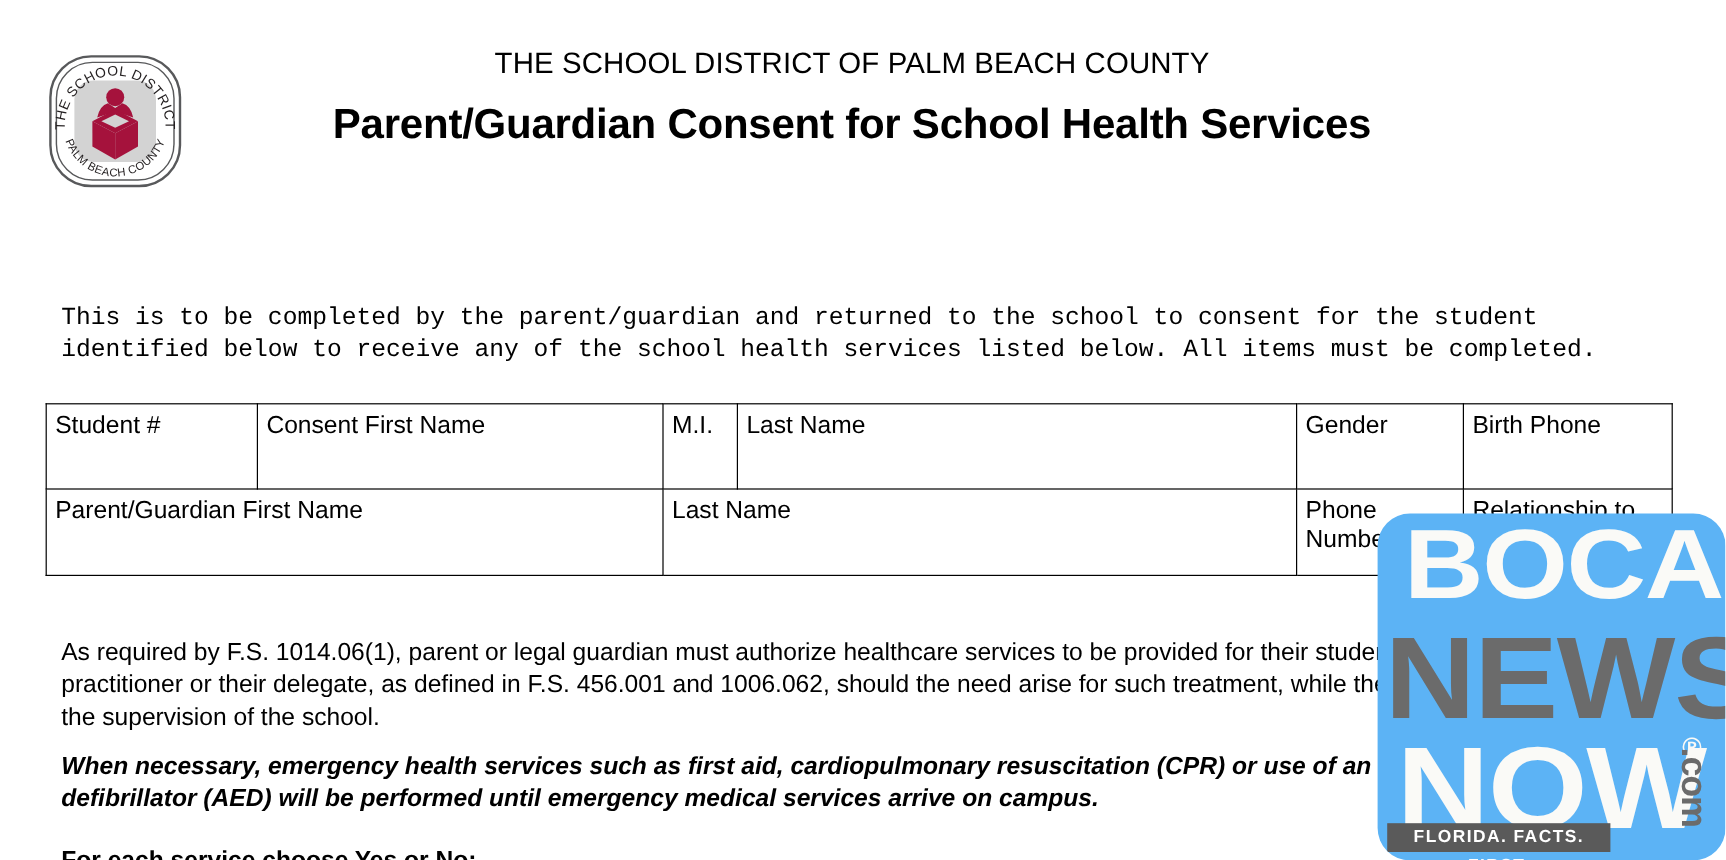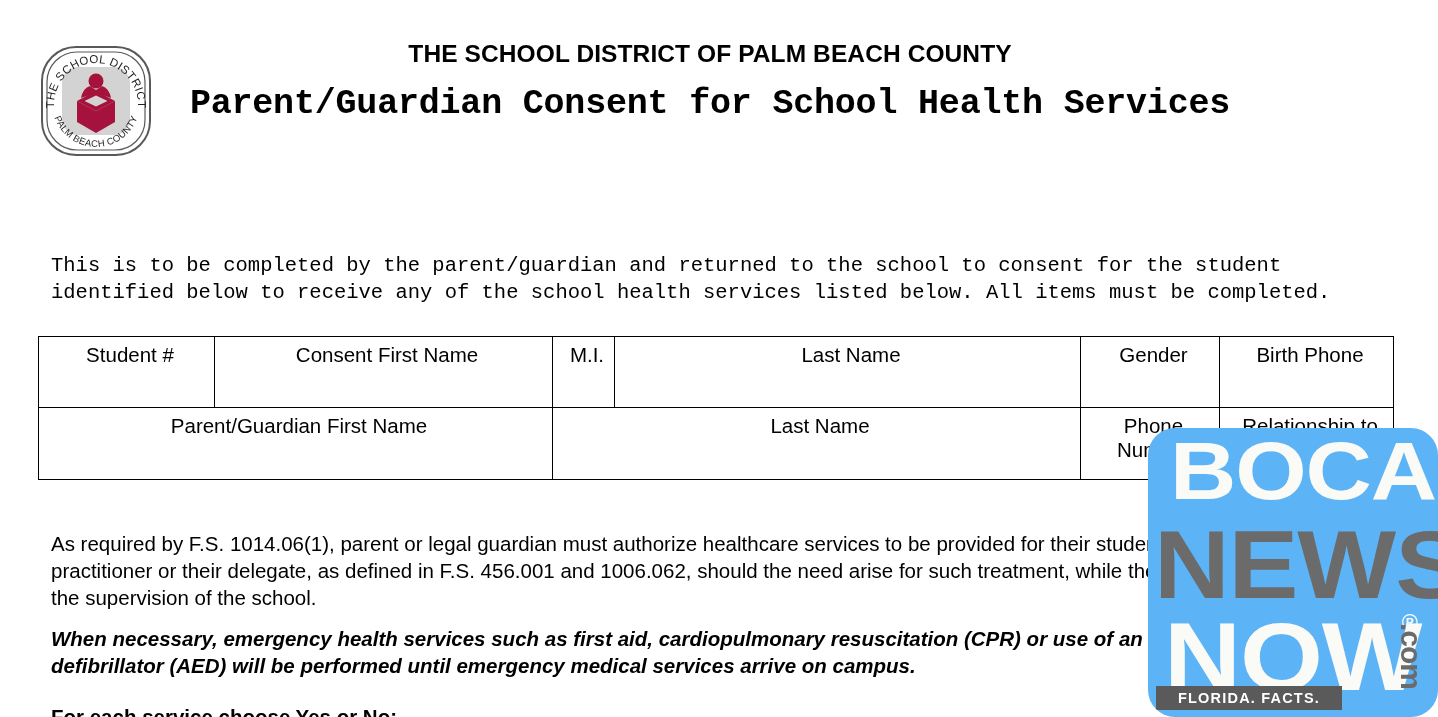--- a/index.html
+++ b/index.html
@@ -36,30 +36,28 @@
     left: 180px;
     top: 38px;
     width: 1060px;
     text-align: center;
   }
   .org-line {
     font-size: 24.5px;
     line-height: 31px;
     letter-spacing: 0.1px;
     white-space: nowrap;
-    font-weight: bold;
   }
   .doc-title {
     margin-top: 14px;
     font-size: 35px;
     font-weight: bold;
     line-height: 42px;
     letter-spacing: -0.2px;
     white-space: nowrap;
-    font-family: Liberation Mono, monospace;
   }
 
   
   .intro {
     position: absolute;
     left: 51px;
     top: 252px;
     width: 1315px;
     font-size: 20.5px;
     line-height: 27px;
@@ -67,21 +65,20 @@
   }
 
   
   .form-table {
     position: absolute;
     left: 38px;
     top: 336px;
     width: 1355px;
     border-collapse: collapse;
     table-layout: fixed;
-    text-align: center;
   }
   .form-table td {
     border: 1px solid #000000;
     vertical-align: top;
     padding: 6px 0 0 7px;
     font-size: 20.5px;
     line-height: 24px;
     height: 71px;
     box-sizing: border-box;
   }

